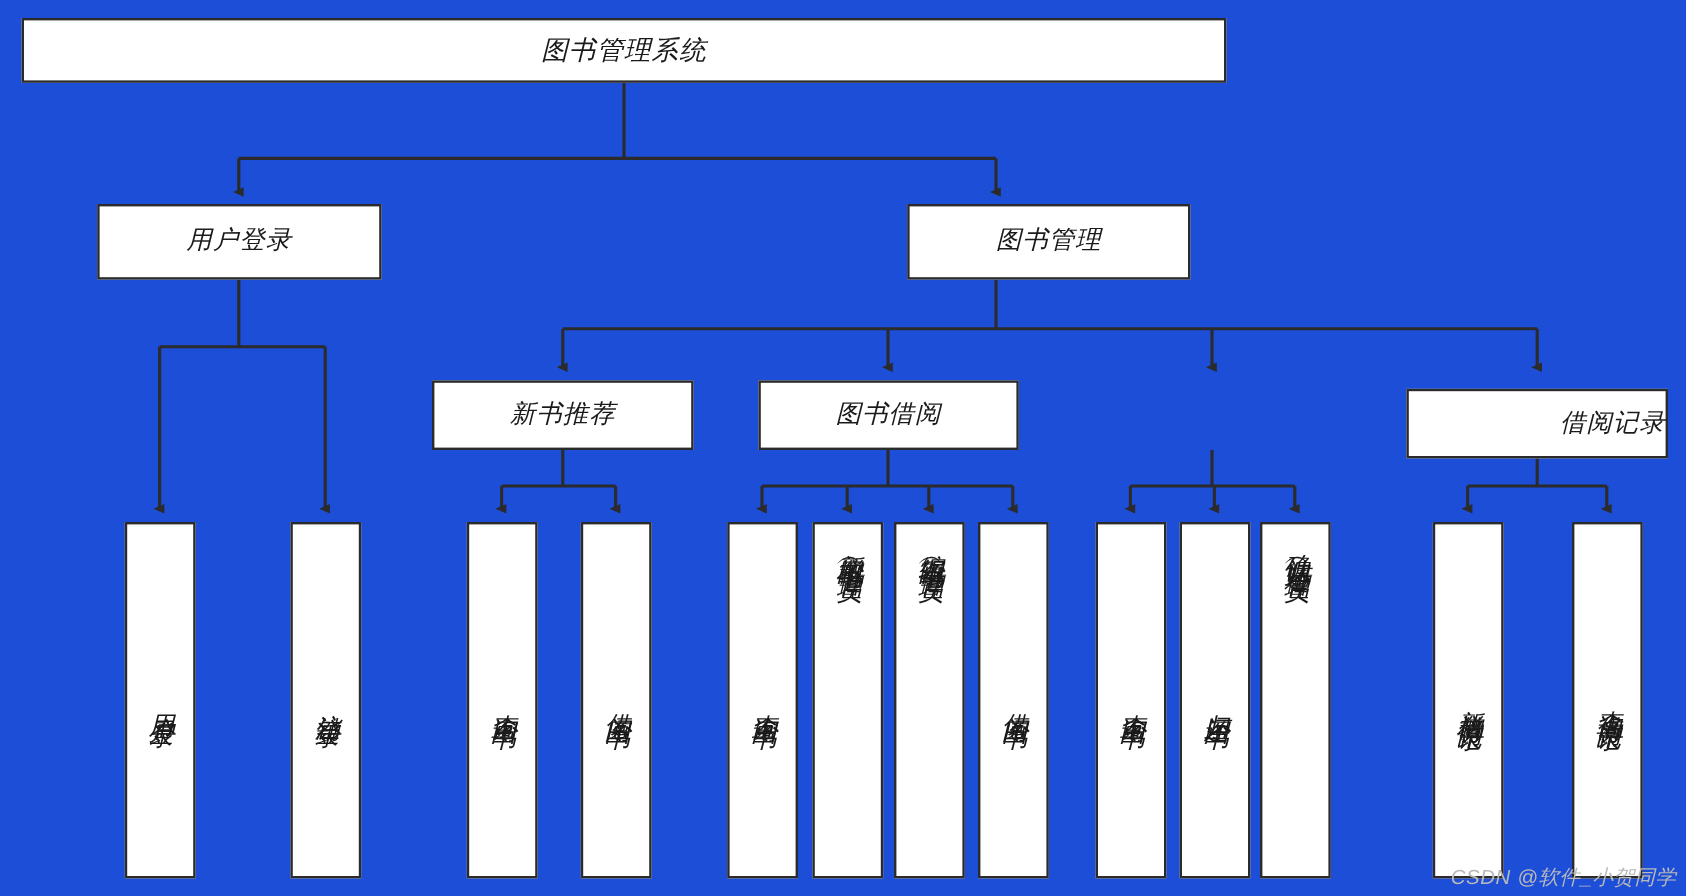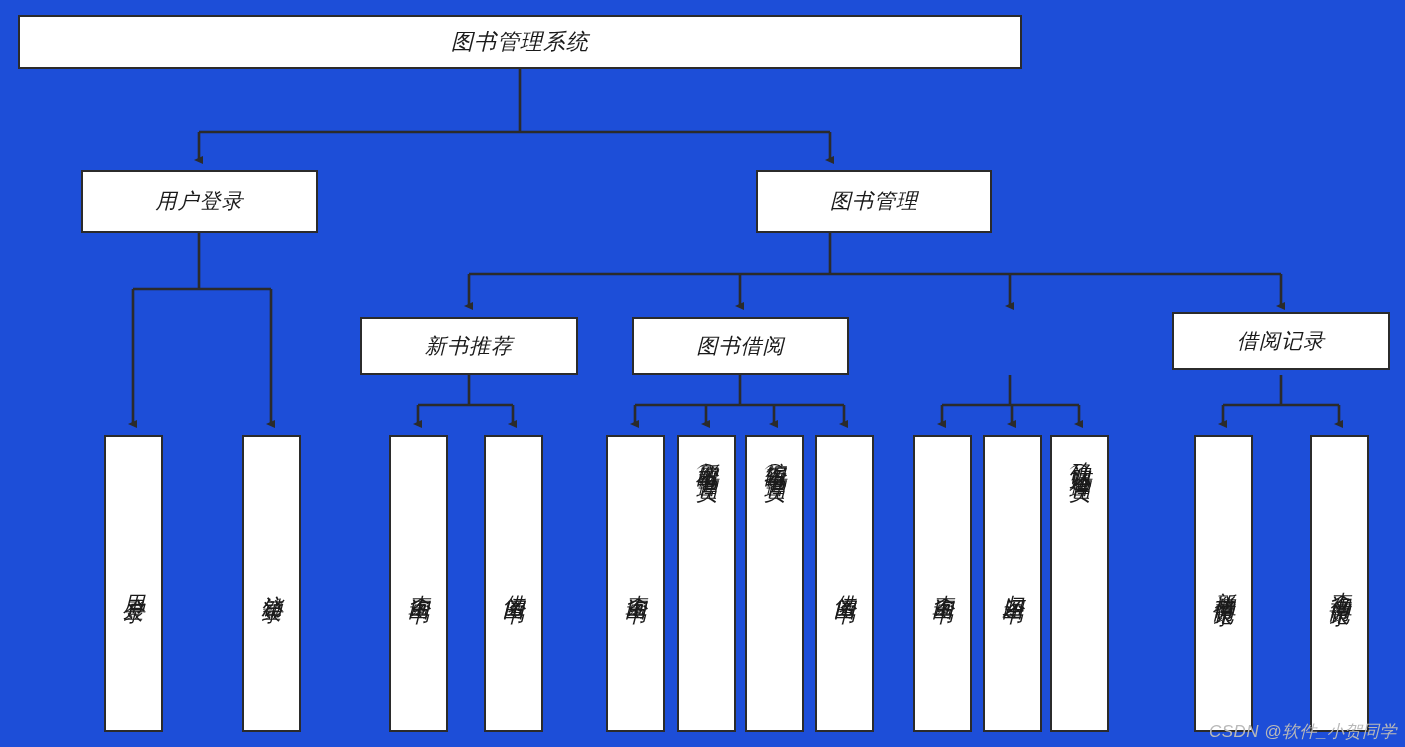--- a/index.html
+++ b/index.html
@@ -145,21 +145,21 @@
   <div class="node horiz" style="left:756px; top:170px; width:236px; height:63px;">
     <span class="node-label">图书管理</span>
   </div>
 
   <div class="node horiz" style="left:360px; top:317px; width:218px; height:58px;">
     <span class="node-label">新书推荐</span>
   </div>
   <div class="node horiz" style="left:632px; top:317px; width:217px; height:58px;">
     <span class="node-label">图书借阅</span>
   </div>
-  <div class="node horiz" style="left:1172px; top:312px; width:218px; height:58px;">
+  <div class="node horiz" style="left:1172px; top:324px; width:218px; height:58px;justify-content:flex-end;">
     <span class="node-label">借阅记录</span>
   </div>
 
   <div class="node vert center" style="left:104px; top:435px; width:59px; height:297px;">
     <span class="node-label">用户登录</span>
   </div>
   <div class="node vert center" style="left:242px; top:435px; width:59px; height:297px;">
     <span class="node-label">注销登录</span>
   </div>
 

